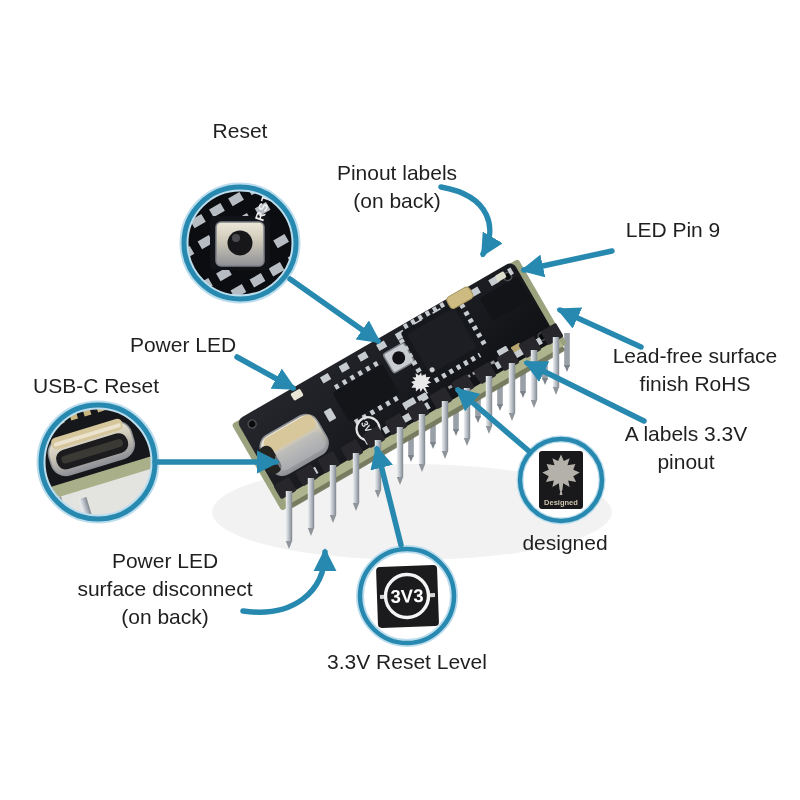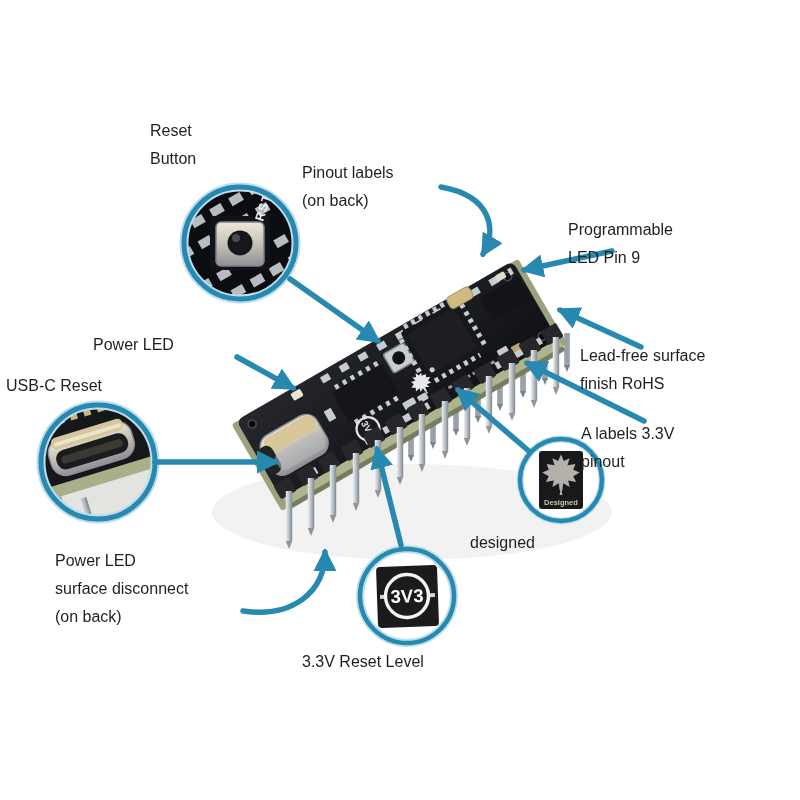--- a/index.html
+++ b/index.html
@@ -1,19 +1,19 @@
 <!DOCTYPE html>
 <html><head>
 <meta charset="utf-8">
 <style>
   html,body{margin:0;padding:0}
   body{width:800px;height:800px;background:#ffffff;position:relative;overflow:hidden;
        font-family:"Liberation Sans",sans-serif}
   #scene{position:absolute;left:0;top:0}
-  .label{position:absolute;color:#1f1f1f;font-size:16px;line-height:28px;
+  .label{position:absolute;color:#1f1f1f;font-size:21px;line-height:28px;text-align:center;
          font-family:"Liberation Sans",sans-serif}
 </style>
 </head>
 <body>
 
 <svg id="scene" width="800" height="800" viewBox="0 0 800 800">
   <defs>
     <linearGradient id="pinG" x1="0" y1="0" x2="1" y2="0">
       <stop offset="0" stop-color="#eef1f4"></stop>
         <stop offset="0.5" stop-color="#b9bfc6"></stop>
@@ -220,30 +220,28 @@
     <path d="M237,357 L293,388" marker-end="url(#ah)"></path>
     <path d="M155,462 L276,462" marker-end="url(#ah)"></path>
     <path d="M243,611 C293,618 325,592 325,552" marker-end="url(#ah)"></path>
     <path d="M401,545 L377,449" marker-end="url(#ah)"></path>
     <path d="M530,452 L458,390" marker-end="url(#ah)"></path>
   </g>
 </svg>
 
 <div class="label" style="left:150px;top:117px;width:180px">
   <div>Reset</div>
-  <div>Button</div>
 </div>
 
 <div class="label" style="left:302px;top:159px;width:190px">
   <div>Pinout labels</div>
   <div>(on back)</div>
 </div>
 
 <div class="label" style="left:568px;top:216px;width:210px">
-  <div>Programmable</div>
   <div>LED Pin 9</div>
 </div>
 
 <div class="label" style="left:93px;top:331px;width:180px">
   <div>Power LED</div>
 </div>
 
 <div class="label" style="left:6px;top:372px;width:180px">
   <div>USB-C Reset</div>
 </div>

